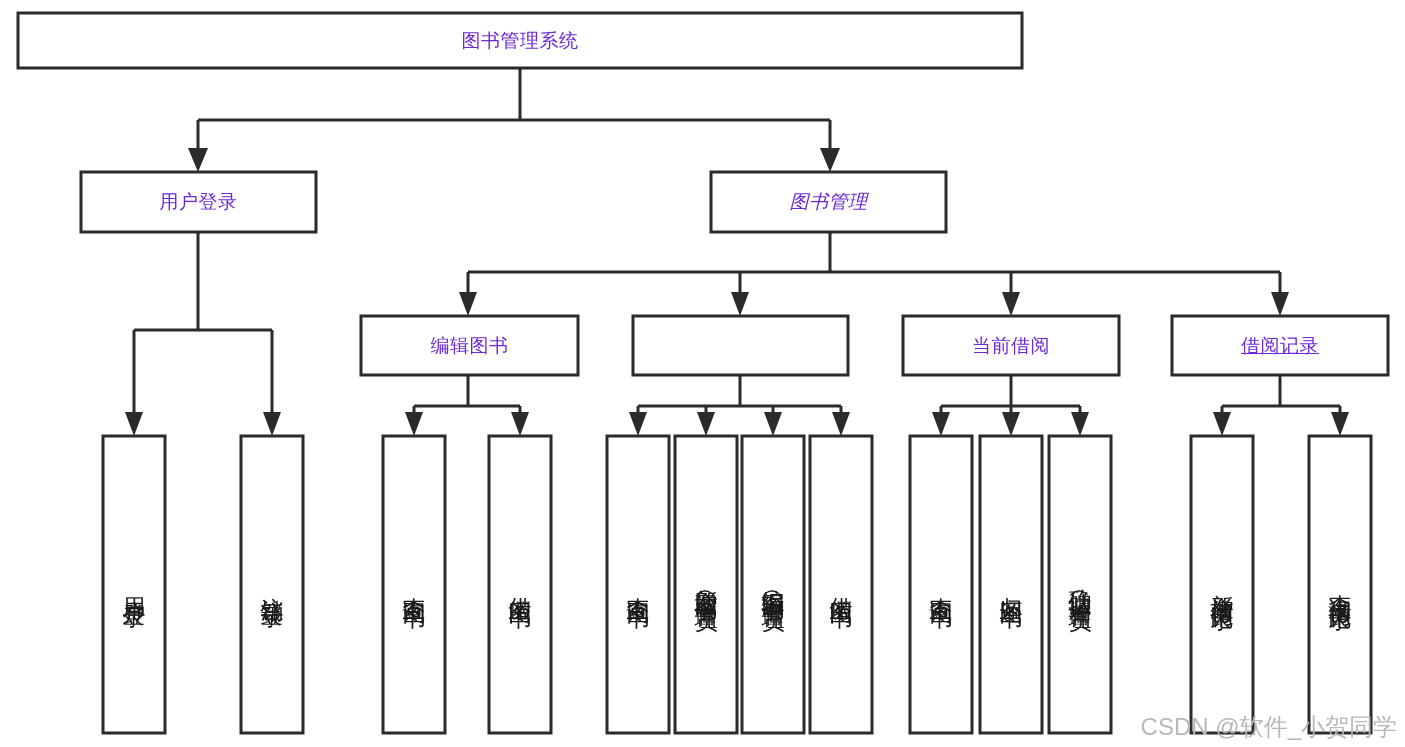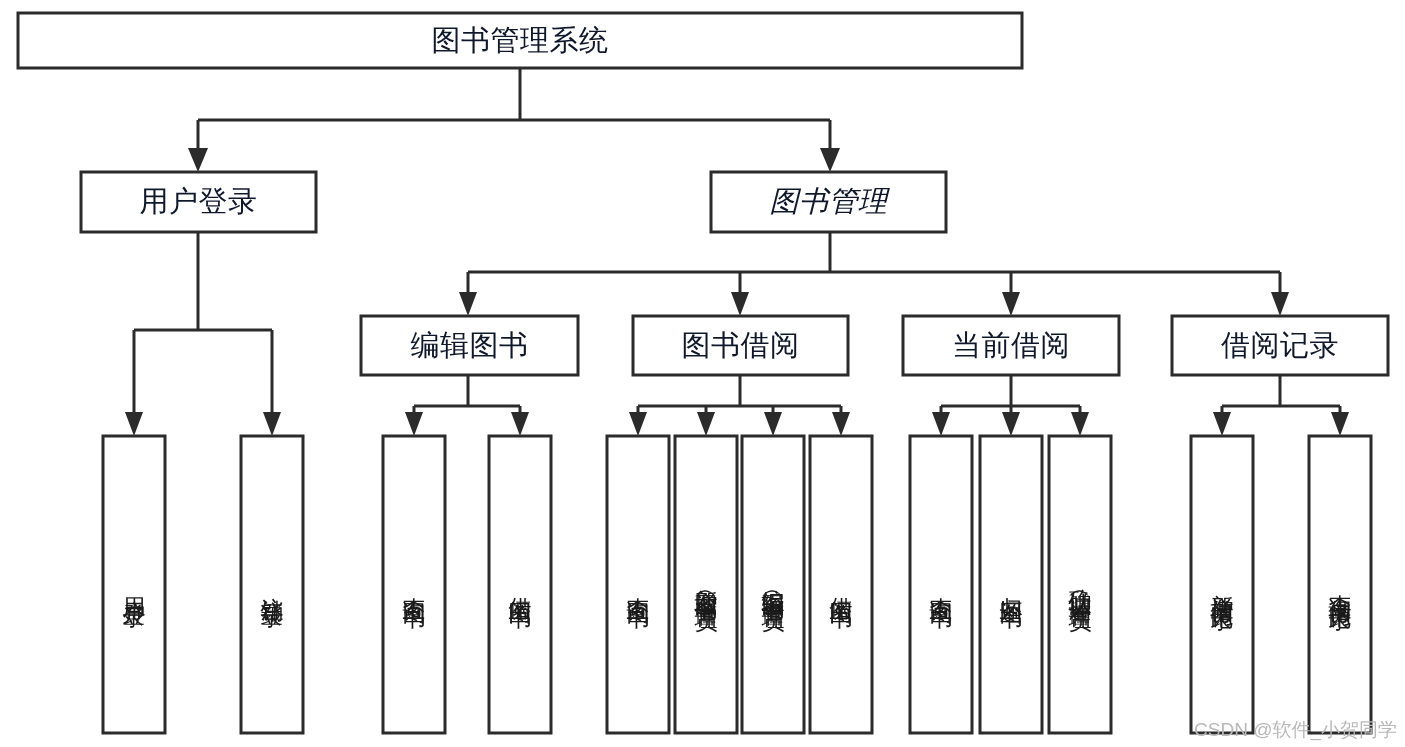--- a/index.html
+++ b/index.html
@@ -39,22 +39,22 @@
   }
   .arrowhead {
     fill: #2b2b2b;
   }
   
   .label-h {
     position: absolute;
     display: flex;
     align-items: center;
     justify-content: center;
-    color: #0f172a;
-    font-size: 29px;
+    color: #6d28d9;
+    font-size: 19px;
     letter-spacing: 0.5px;
     white-space: nowrap;
     pointer-events: none;
   }
   .label-v {
     position: absolute;
     display: flex;
     align-items: center;
     justify-content: center;
     color: #1a1a1a;
@@ -65,21 +65,21 @@
     writing-mode: vertical-rl;
     text-orientation: upright;
     letter-spacing: 3px;
     line-height: 1;
     white-space: nowrap;
   }
   .watermark {
     position: absolute;
     right: 8px;
     bottom: 4px;
-    font-size: 19px;
+    font-size: 24px;
     color: #b8b8b8;
     white-space: nowrap;
     pointer-events: none;
   }
 </style>
 </head>
 <body>
 
 <div id="diagram-root">
 
@@ -180,23 +180,22 @@
       <rect class="box-rect" x="1309" y="436" width="62" height="297"></rect>
     </g>
   </svg>
 
   <div class="label-h" style="left:18px; top:13px; width:1004px; height:55px;">图书管理系统</div>
 
   <div class="label-h" style="left:81px; top:172px; width:235px; height:60px;">用户登录</div>
   <div class="label-h" style="left:711px; top:172px; width:235px; height:60px;font-style:italic;">图书管理</div>
 
   <div class="label-h" style="left:361px; top:316px; width:217px; height:59px;">编辑图书</div>
-  <div class="label-h" style="left:633px; top:316px; width:215px; height:59px;">图书借阅</div>
   <div class="label-h" style="left:903px; top:316px; width:216px; height:59px;">当前借阅</div>
-  <div class="label-h" style="left:1172px; top:316px; width:216px; height:59px;">借阅记录</div>
+  <div class="label-h" style="left:1172px; top:316px; width:216px; height:59px;text-decoration:underline;">借阅记录</div>
 
   <div class="label-v" style="left:103px; top:436px; width:62px; height:297px;">
       <span>用户登录</span>
     </div>
   <div class="label-v" style="left:241px; top:436px; width:62px; height:297px;">
       <span>注销登录</span>
     </div>
   <div class="label-v" style="left:383px; top:436px; width:62px; height:297px;">
       <span>查询图书</span>
     </div>

